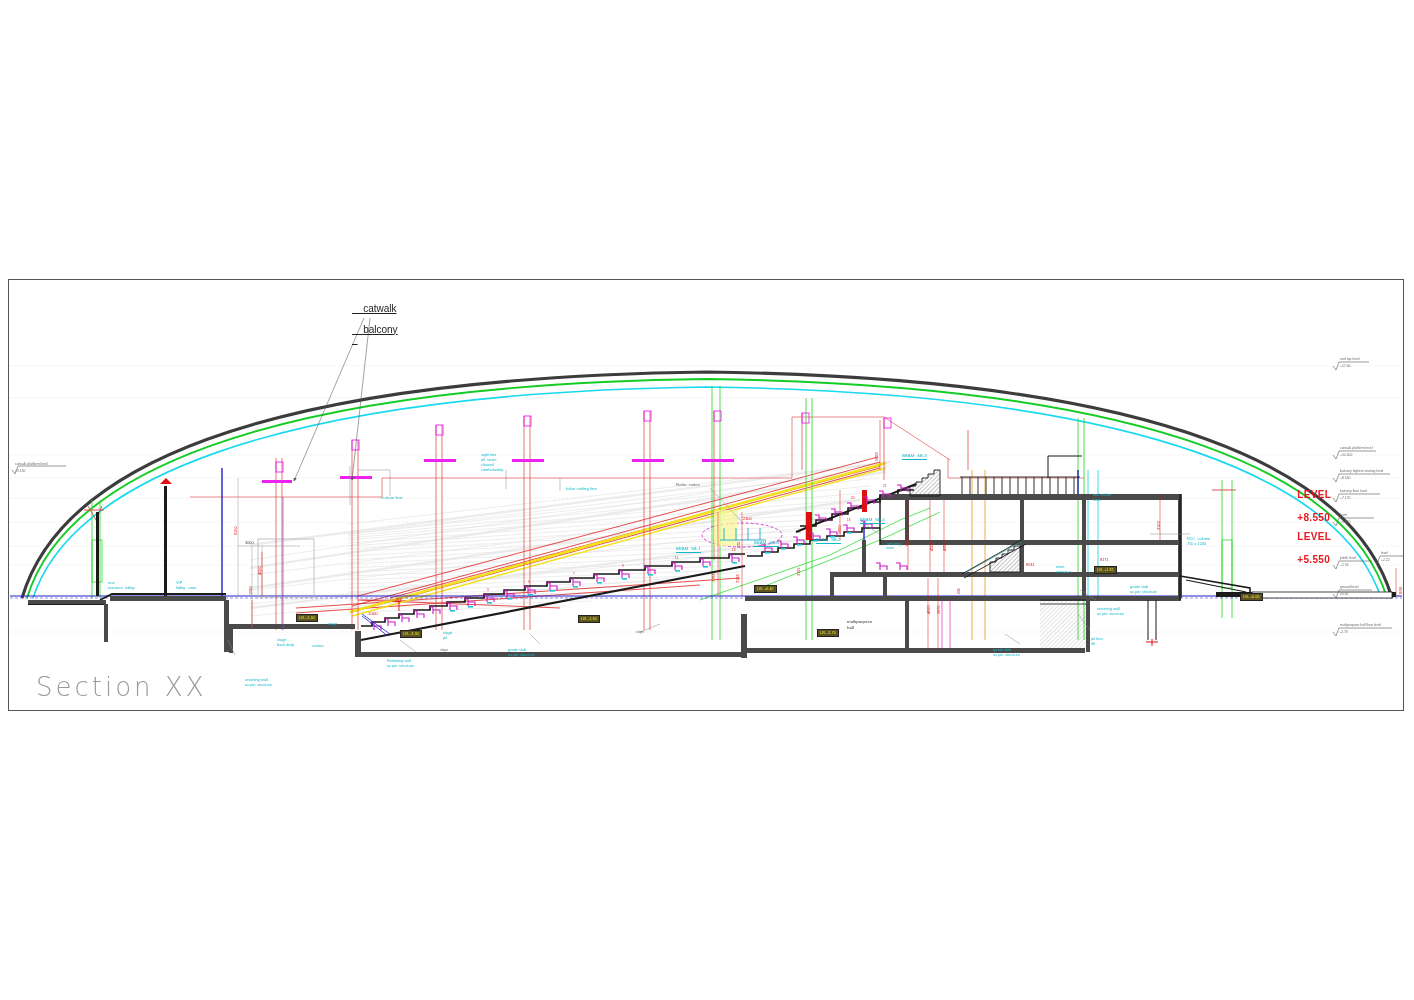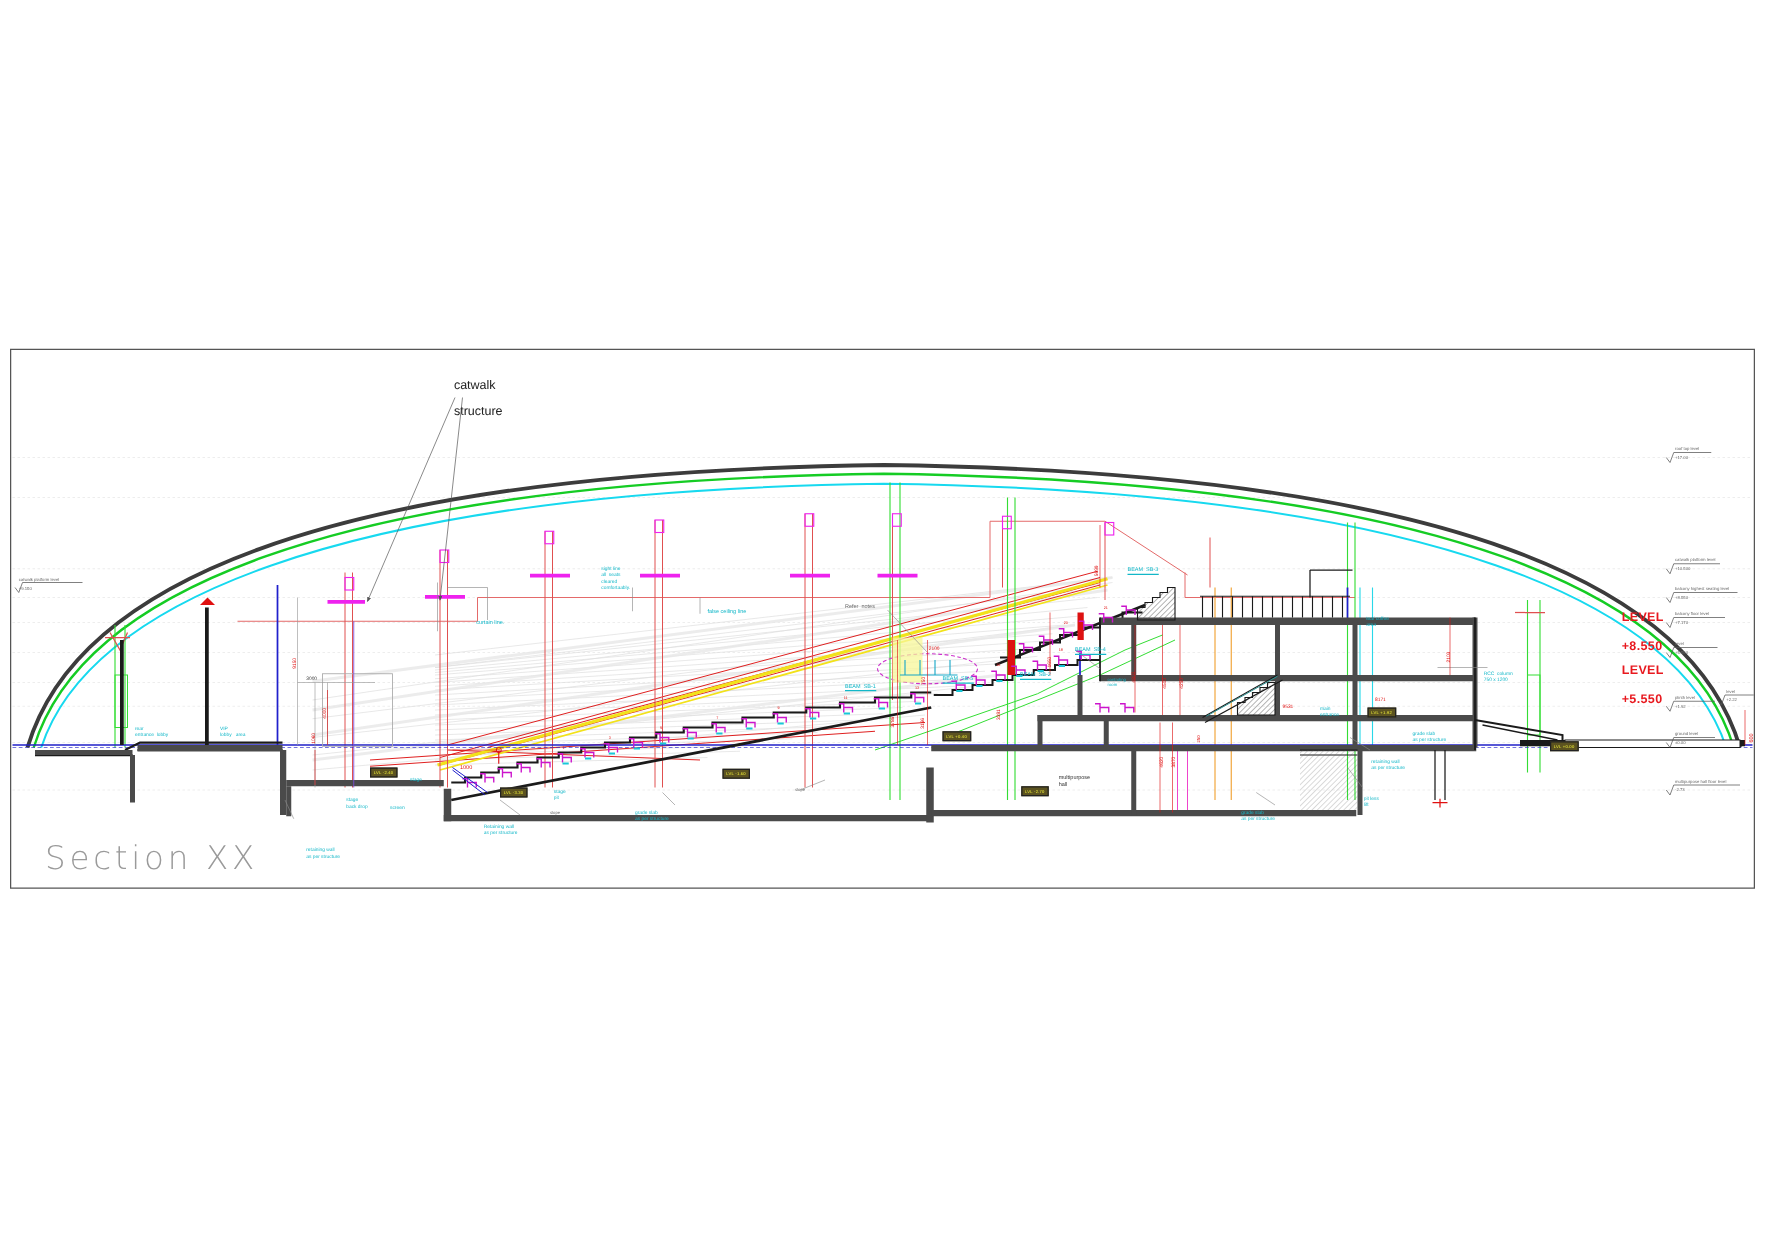--- a/index.html
+++ b/index.html
@@ -471,23 +471,23 @@
           <path d="M1339,628 L1392,628"></path>
         <path d="M12,470 l3,4 l3,-8"></path>
           <path d="M18,466 L66,466"></path>
       </g>
 
     </g>
   </svg>
 
   <div class="title">Section  XX</div>
 
-  <div class="t blk" style="left:352px;top:293px;font-size:10px;">
+  <div class="t blk" style="left:352px;top:293px;font-size:10px;text-decoration:underline;">
     <span>catwalk</span><br>
-    <span>structure</span>
+    <span>balcony</span>
   </div>
 
   <div class="t cyan sm" style="left:381px;top:496px;">curtain line.</div>
   <div class="t cyan sm" style="left:566px;top:487px;">false ceiling line</div>
   <div class="t cyan tiny2" style="left:481px;top:453px;line-height:1.25;">sight line<br>all  seats<br>cleared<br>comfortaably.</div>
   <div class="t gry sm" style="left:676px;top:483px;">Refer  notes</div>
 
   <div class="t cyan tiny2" style="left:108px;top:580px;line-height:1.3;">rear<br>entrance  lobby</div>
   <div class="t cyan tiny2" style="left:176px;top:580px;line-height:1.3;">VIP<br>lobby   area</div>
   <div class="t cyan tiny2" style="left:328px;top:622px;">stage</div>

